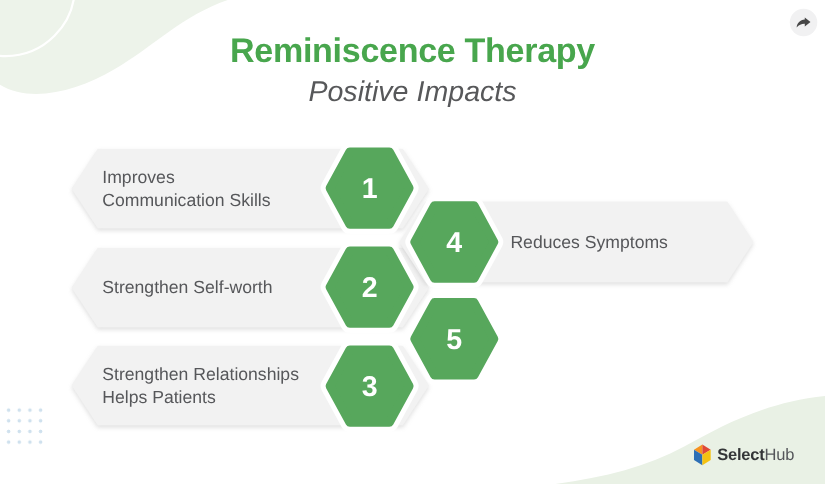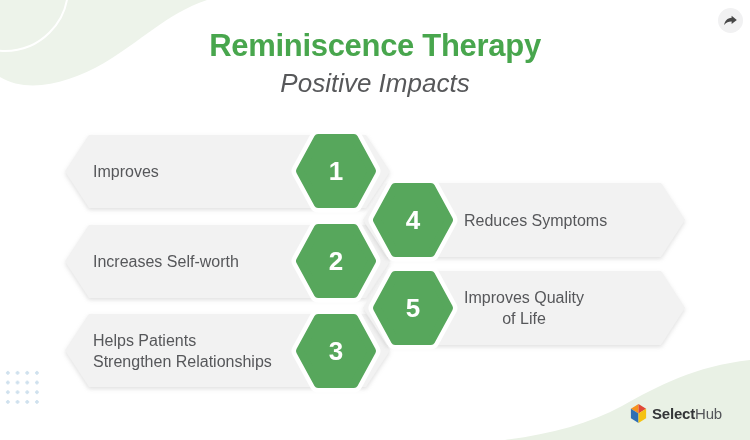--- a/index.html
+++ b/index.html
@@ -93,52 +93,53 @@
     </svg>
   </button>
 
   <div class="title">Reminiscence Therapy</div>
   <div class="subtitle">Positive Impacts</div>
 
   <div class="shadow b1">
     <div class="banner left">
       <div class="label">
         <span>Improves</span>
+        <span>Communication Skills</span>
       </div>
     </div>
   </div>
   <div class="hex hx1">
     <svg width="86" height="80" viewBox="0 0 86 80">
       <polygon class="ring" points="7,40 25,7 61,7 79,40 61,73 25,73"></polygon>
       <polygon class="fill" points="7,40 25,7 61,7 79,40 61,73 25,73"></polygon>
     </svg>
     <span class="num">1</span>
   </div>
 
   <div class="shadow b2">
     <div class="banner left">
       <div class="label">
-        <span>Increases Self-worth</span>
+        <span>Strengthen Self-worth</span>
         <span></span>
       </div>
     </div>
   </div>
   <div class="hex hx2">
     <svg width="86" height="80" viewBox="0 0 86 80">
       <polygon class="ring" points="7,40 25,7 61,7 79,40 61,73 25,73"></polygon>
       <polygon class="fill" points="7,40 25,7 61,7 79,40 61,73 25,73"></polygon>
     </svg>
     <span class="num">2</span>
   </div>
 
   <div class="shadow b3">
     <div class="banner left">
       <div class="label">
+        <span>Strengthen Relationships</span>
         <span>Helps Patients</span>
-        <span>Strengthen Relationships</span>
       </div>
     </div>
   </div>
   <div class="hex hx3">
     <svg width="86" height="80" viewBox="0 0 86 80">
       <polygon class="ring" points="7,40 25,7 61,7 79,40 61,73 25,73"></polygon>
       <polygon class="fill" points="7,40 25,7 61,7 79,40 61,73 25,73"></polygon>
     </svg>
     <span class="num">3</span>
   </div>
@@ -151,28 +152,20 @@
     </div>
   </div>
   <div class="hex hx4">
     <svg width="86" height="80" viewBox="0 0 86 80">
       <polygon class="ring" points="7,40 25,7 61,7 79,40 61,73 25,73"></polygon>
       <polygon class="fill" points="7,40 25,7 61,7 79,40 61,73 25,73"></polygon>
     </svg>
     <span class="num">4</span>
   </div>
 
-  <div class="shadow b5">
-    <div class="banner right">
-      <div class="label">
-        <span>Improves Quality</span>
-        <span>of Life</span>
-      </div>
-    </div>
-  </div>
   <div class="hex hx5">
     <svg width="86" height="80" viewBox="0 0 86 80">
       <polygon class="ring" points="7,40 25,7 61,7 79,40 61,73 25,73"></polygon>
       <polygon class="fill" points="7,40 25,7 61,7 79,40 61,73 25,73"></polygon>
     </svg>
     <span class="num">5</span>
   </div>
 
   <div class="logo">
     <svg width="19" height="19" viewBox="0 0 20 20">

